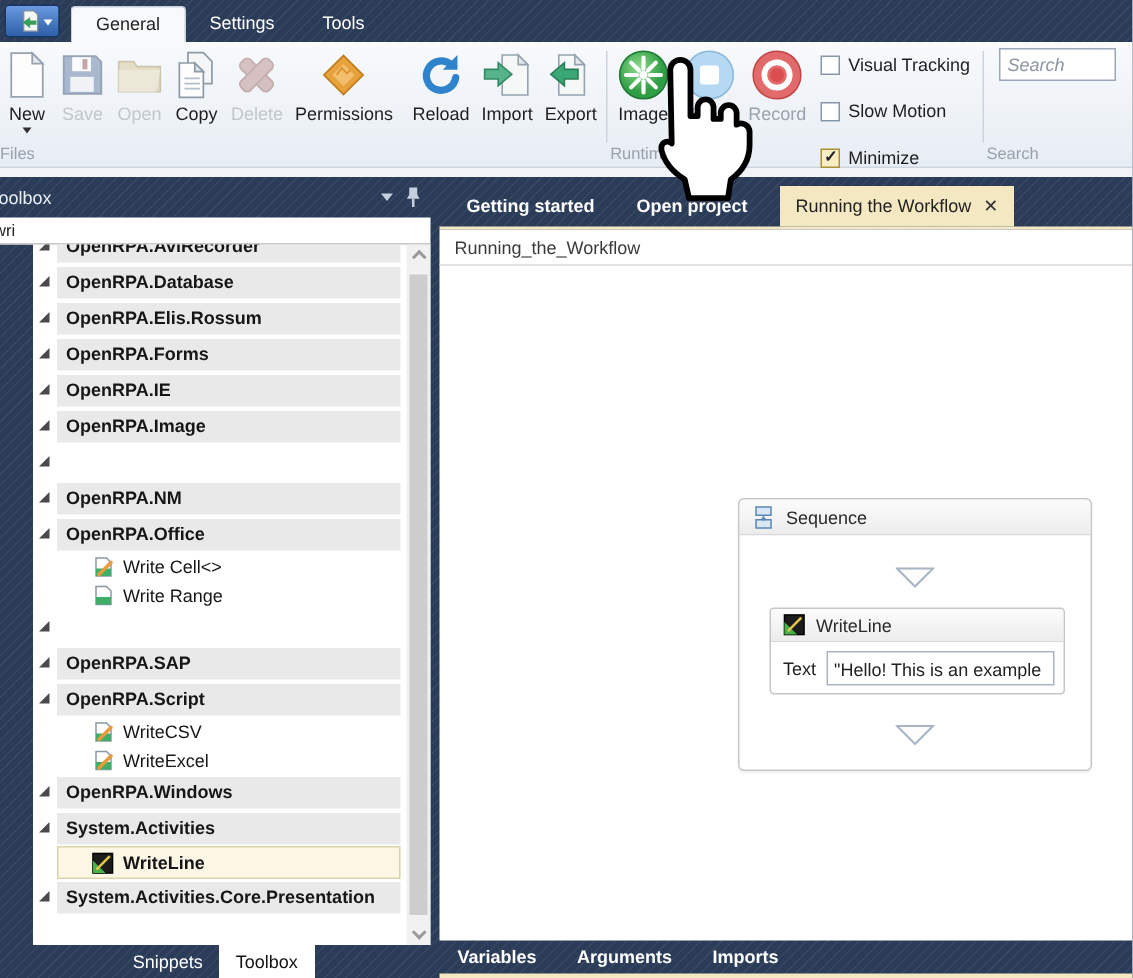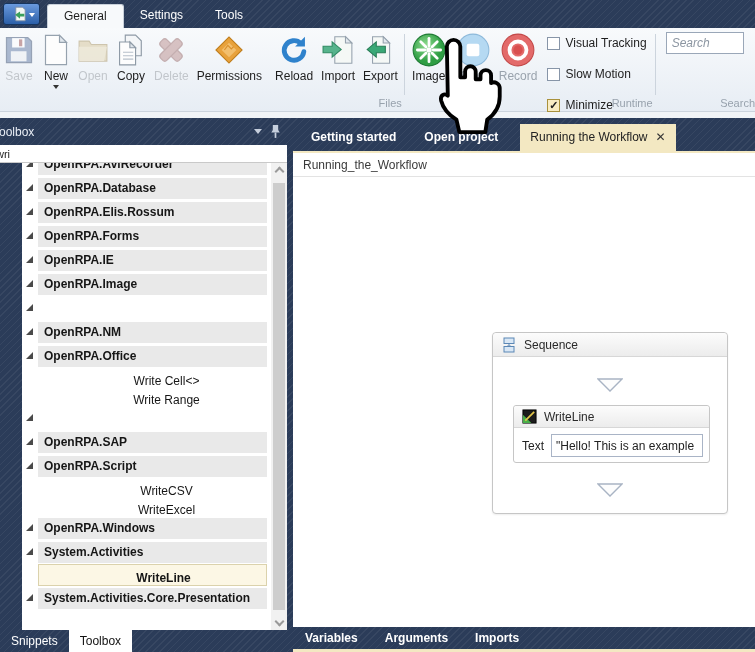--- a/index.html
+++ b/index.html
@@ -19,21 +19,21 @@
   .rtabs { display:flex; margin-left:47px; height:24px; }
   .rtab { padding:4px 16px 5px; font-size:12px; color:#fff; }
   .rtab.active { background:#f7f9fb; color:#1e1e1e; border:1px solid #c8d0da; border-bottom:none;
                  border-radius:3px 3px 0 0; }
 
   
   .ribbon { height:84px; background:linear-gradient(#f8fafc,#e7edf4); border-bottom:1px solid #ccd4dd;
             display:flex; position:relative; }
   .ribbon-gap { height:6px; background:#f1f4f7; }
   .rgroup { position:relative; height:100%; }
-  .glabel { position:absolute; bottom:2px; left:0; width:100%; text-align:right; font-size:11px; color:#98a2ad;margin-top:22px; }
+  .glabel { position:absolute; bottom:2px; left:0; width:100%; text-align:left; font-size:11px; color:#98a2ad;margin-top:22px; }
   .btns { display:flex; align-items:flex-start; padding-top:2px; height:70px; }
   .rbtn { display:flex; flex-direction:column; align-items:center; padding:1px 4px 0; }
   .rbtn .ic { height:38px; display:flex; align-items:center; }
   .rbtn .lbl { font-size:12px; color:#1e1e1e; white-space:nowrap; }
   .rbtn.disabled { opacity:.55; filter:grayscale(.45); }
   .rbtn.disabled .lbl, .rbtn.dim .lbl { color:#9aa3ad; }
   .caret { width:0; height:0; border:3.5px solid transparent; border-top:4px solid #333; margin-top:2px; }
   .vsep { width:1px; background:#ccd4dd; margin:6px 2px 16px; }
   .cbcol { display:flex; flex-direction:column; gap:17px; padding:6px 6px 0 6px; }
   .cbrow { display:flex; align-items:center; gap:5px; font-size:12px; color:#1e1e1e; }
@@ -53,29 +53,29 @@
   .chev { width:0; height:0; border:4px solid transparent; border-top:5px solid #c6cfdd; margin:4px 8px 0 0; }
   .lp-filter { height:18px; background:#fff; border-bottom:1px solid #c9c9c9; font-size:11px; color:#222;
                display:flex; align-items:center; overflow:hidden; }
   .lp-filter span { margin-left:-4px; }
   .lp-list { flex:1; background:#fff; display:flex; overflow:hidden;margin-left:22px; }
   .rows { flex:1; margin-top:-11px; }
   .trow { height:24px; display:flex; align-items:center; }
   .exp { width:0; height:0; border-bottom:7px solid #4a4a4a; border-left:7px solid transparent; margin:0 0 2px 4px; flex:0 0 auto;}
   .tbar { flex:1; margin:0 4px 0 5px; background:#e9e9e9; height:21px; display:flex; align-items:center;
           padding-left:6px; font-weight:bold; font-size:12px; color:#161616; white-space:nowrap; overflow:hidden;}
-  .crow { height:19px; display:flex; align-items:center; padding-left:40px; gap:6px; font-size:12px; color:#161616;flex-direction:column; }
+  .crow { height:19px; display:flex; align-items:center; padding-left:40px; gap:6px; font-size:12px; color:#161616; }
   .crow.selected { height:22px; margin:0 4px 0 16px; padding-left:22px; background:#fcf7e5;
                    border:1px solid #dbd2ac; font-weight:bold; }
   .sbar { width:16px; background:#f1f1f1; display:flex; flex-direction:column; align-items:center; padding:3px 0; }
   .sarrow { width:7px; height:7px; border-top:2px solid #9a9a9a; border-right:2px solid #9a9a9a; flex:0 0 auto;}
   .sarrow.up { transform:rotate(-45deg); margin-top:2px;}
   .sarrow.down { transform:rotate(135deg); margin-bottom:2px;}
   .sthumb { width:12px; flex:1; margin:8px 0; background:#cdcdcd; }
-  .lp-tabs { height:22px; display:flex; align-items:stretch; }
+  .lp-tabs { height:22px; display:flex; align-items:stretch;justify-content:center; }
   .ltab { padding:4px 11px; font-size:12px; color:#fff; }
   .ltab.active { background:#fff; color:#111; }
   .splitter { width:6px; }
 
   
   .main { flex:1; display:flex; flex-direction:column; min-width:0; }
   .mtabs { height:35px; display:flex; align-items:flex-end; border-bottom:2px solid #f3e8c2; }
   .mtab { margin-left:8px; padding:6px 10px 7px; font-size:12px; color:#fff; font-weight:bold; white-space:nowrap;}
   .mtab.active { background:#f3e8c2; color:#222; font-weight:normal; display:flex; align-items:flex-end; gap:8px; margin-left:12px;}
   .mtab .x { font-size:12px; color:#333; }
@@ -117,40 +117,40 @@
     <div class="rtabs">
       <div class="rtab active">General</div>
       <div class="rtab">Settings</div>
       <div class="rtab">Tools</div>
     </div>
   </div>
 
   <div class="ribbon">
     <div class="rgroup">
       <div class="btns">
+        <div class="rbtn">
+          <span class="ic">
+            <svg width="28" height="32" viewBox="0 0 24 27">
+                <path d="M3 1h12l6 6v19H3z" fill="#fdfdfd" stroke="#96a2ae"></path>
+                <path d="M15 1l6 6h-6z" fill="#e2e8ee" stroke="#96a2ae"></path>
+              </svg>
+          </span>
+          <span class="lbl">New</span>
+          <span class="caret"></span>
+        </div>
         <div class="rbtn disabled">
           <span class="ic">
             <svg width="30" height="30" viewBox="0 0 24 24">
                 <path d="M2 2h17l3 3v17H2z" fill="#5d88cf" stroke="#3c6099"></path>
                 <rect x="6.5" y="2.5" width="10" height="7.5" fill="#fff"></rect>
                 <rect x="12" y="3.5" width="2.6" height="5.5" fill="#cf5555"></rect>
                 <rect x="5.5" y="13" width="12.5" height="8" fill="#eef1f7"></rect>
               </svg>
           </span>
           <span class="lbl">Save</span>
-        </div>
-        <div class="rbtn">
-          <span class="ic">
-            <svg width="28" height="32" viewBox="0 0 24 27">
-                <path d="M3 1h12l6 6v19H3z" fill="#fdfdfd" stroke="#96a2ae"></path>
-                <path d="M15 1l6 6h-6z" fill="#e2e8ee" stroke="#96a2ae"></path>
-              </svg>
-          </span>
-          <span class="lbl">New</span>
-          <span class="caret"></span>
         </div>
         <div class="rbtn disabled">
           <span class="ic">
             <svg width="30" height="26" viewBox="0 0 27 22">
                 <path d="M1 3h9l2 3h14v15H1z" fill="#e5c87e" stroke="#bd9c4a"></path>
                 <path d="M1 8h25l-2.5 13H1z" fill="#f1dda4"></path>
               </svg>
           </span>
           <span class="lbl">Open</span>
         </div>

